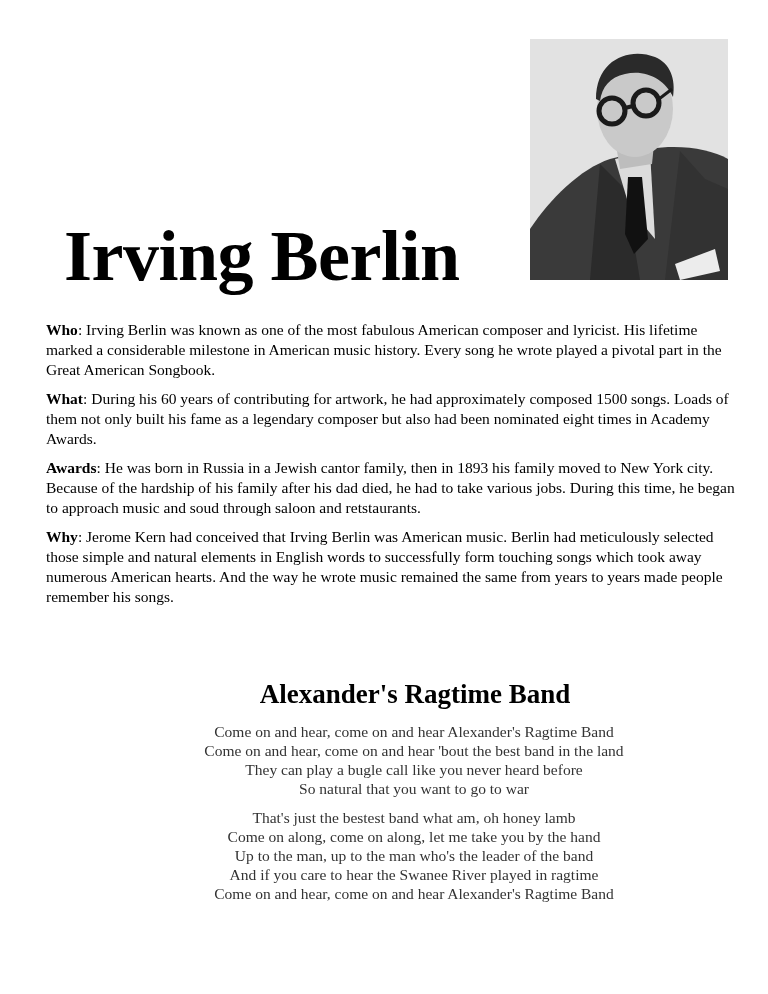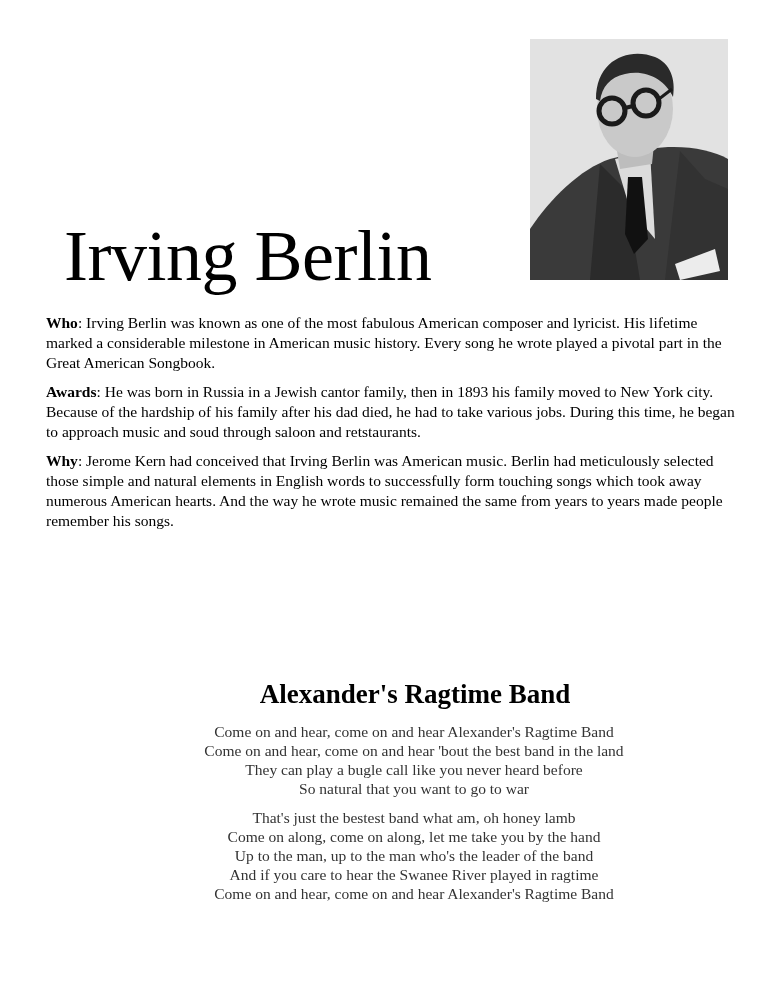--- a/index.html
+++ b/index.html
@@ -1,21 +1,21 @@
 <!DOCTYPE html>
 <html><head>
 <meta charset="utf-8">
 <style>
   html, body { margin: 0; padding: 0; background: #ffffff; }
   body { width: 768px; height: 994px; position: relative; overflow: hidden; font-family: "Liberation Serif", serif; color: #000; }
   .photo { position: absolute; left: 530px; top: 39px; width: 198px; height: 241px; background: #e4e4e4; overflow: hidden; }
   .photo svg { display: block; }
-  .title { position: absolute; left: 64px; top: 212px; margin: 0; font-weight: normal; font-size: 72px; line-height: 88px; letter-spacing: -0.5px; white-space: nowrap; }
+  .title { position: absolute; left: 64px; top: 212px; margin: 0; font-weight: bold; font-size: 72px; line-height: 88px; letter-spacing: -0.5px; white-space: nowrap; }
   .bio { position: absolute; left: 46px; top: 313px; width: 690px; font-size: 15.5px; line-height: 20px; }
-  .bio p { margin: 0 0 9px 0; }
+  .bio p { margin: 7px 0 9px 0; }
   .bio b { font-weight: bold; }
   .song-title { position: absolute; left: 0; width: 768px; top: 676px; text-align: center; margin: 0; font-size: 27px; font-weight: bold; line-height: 36px; padding-left: 31px; }
   .stanza { position: absolute; left: 0; width: 828px; text-align: center; font-size: 15.5px; line-height: 19px; color: #333; }
   .stanza div { white-space: nowrap; }
 </style>
 </head>
 <body>
 
 <div class="photo" title="Black and white portrait of Irving Berlin wearing round glasses, suit and tie">
   <svg width="198" height="241" viewBox="0 0 198 241">
@@ -41,20 +41,21 @@
     <line x1="129" y1="60" x2="142" y2="50" stroke="#1a1a1a" stroke-width="3"></line>
 
     <path d="M145 225 L185 210 L190 232 L150 241 Z" fill="#ececec"></path>
   </svg>
 </div>
 
 <h1 class="title">Irving Berlin</h1>
 
 <div class="bio">
   <p><b>Who</b><span>: </span><span>Irving Berlin was known as one of the most fabulous American composer and lyricist. His lifetime marked a considerable milestone in American music history. Every song he wrote played a pivotal part in the Great American Songbook.</span></p>
+  <p><b>What</b><span>: </span><span>During his 60 years of contributing for artwork, he had approximately composed 1500 songs. Loads of them not only built his fame as a legendary composer but also had been nominated eight times in Academy Awards.</span></p>
   <p><b>Awards</b><span>: </span><span>He was born in Russia in a Jewish cantor family, then in 1893 his family moved to New York city. Because of the hardship of his family after his dad died, he had to take various jobs. During this time, he began to approach music and soud through saloon and retstaurants.</span></p>
   <p><b>Why</b><span>: </span><span>Jerome Kern had conceived that Irving Berlin was American music. Berlin had meticulously selected those simple and natural elements in English words to successfully form touching songs which took away numerous American hearts. And the way he wrote music remained the same from years to years made people remember his songs.</span></p>
 </div>
 
 <h2 class="song-title">Alexander's Ragtime Band</h2>
 
 <div class="stanza" style="top:722px;">
   <div>Come on and hear, come on and hear Alexander's Ragtime Band</div>
   <div>Come on and hear, come on and hear 'bout the best band in the land</div>
   <div>They can play a bugle call like you never heard before</div>

